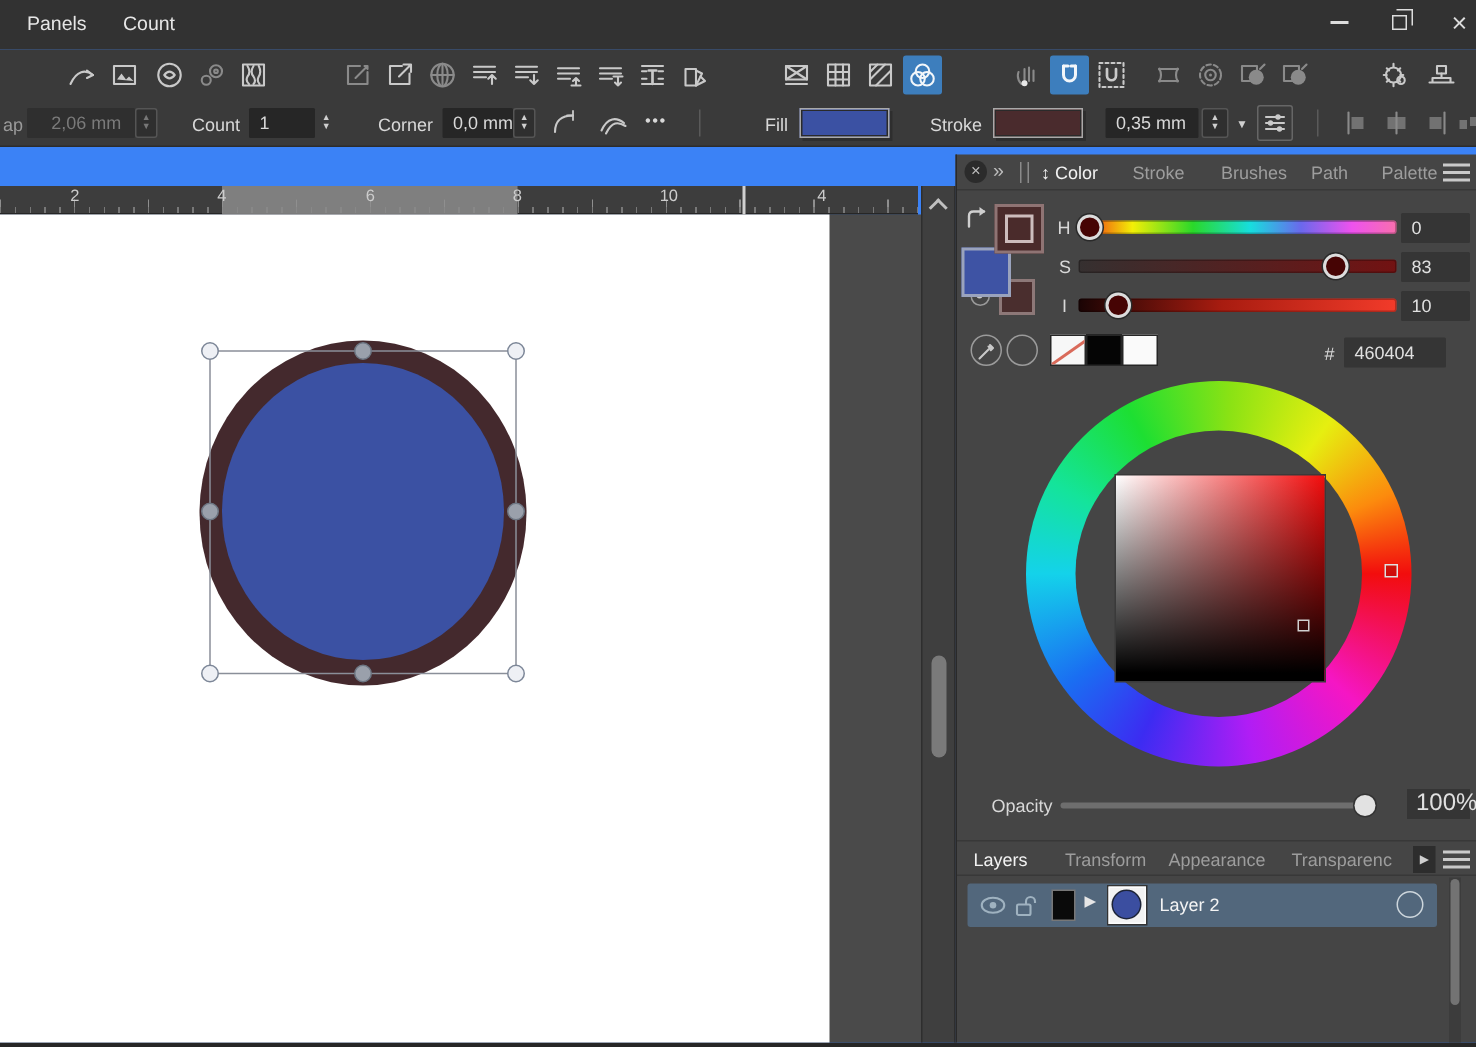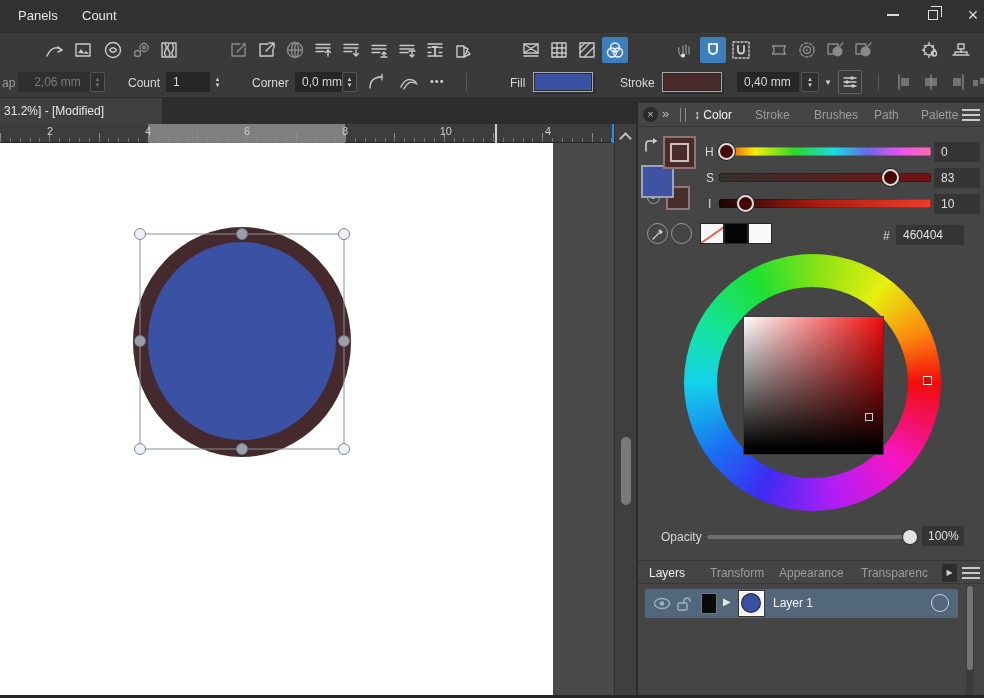--- a/index.html
+++ b/index.html
@@ -104,21 +104,21 @@
     background:conic-gradient(from 90deg,#f20d0d,#f516c4 12%,#b01df5 22%,#3c2cf2 32%,#1a6ef2 40%,#14d2ea 50%,#14e49a 58%,#1ddf32 67%,#8ae214 76%,#e6ef10 85%,#fc8b0d 93%,#f20d0d); }
   #wheel-hole { position:absolute; left:33px; top:33px; width:191px; height:191px; border-radius:50%; background:#454545; }
   #wheel-marker { position:absolute; left:239px; top:122px; width:9px; height:9px; border:1.5px solid #e0e0e0; background:rgba(0,0,0,.15); }
   #sb-square { position:absolute; left:106px; top:214px; width:139px; height:137px;
     background:linear-gradient(to bottom, rgba(0,0,0,0), #000 96%), linear-gradient(to right,#fff,#f20d0d);
     box-shadow:0 0 0 1px #3a3a3a; }
   #sb-marker { position:absolute; left:121px; top:96px; width:8px; height:8px; border:1.5px solid #cfcfcf; }
 
   #opacity-track { position:absolute; left:69px; top:432px; width:206px; height:4px; background:#6e6e6e; border-radius:2px; }
   #opacity-handle { position:absolute; left:196px; top:-5px; width:14px; height:14px; border-radius:50%; background:#e2e2e2; box-shadow:0 0 0 1px #333; }
-  #opacity-value { position:absolute; left:284px; top:423px; width:42px; height:20px; background:#353535; color:#e0e0e0; font-size:12px; line-height:20px; padding-left:6px; }
+  #opacity-value { position:absolute; left:300px; top:423px; width:42px; height:20px; background:#353535; color:#e0e0e0; font-size:16px; line-height:20px; padding-left:6px; }
   #opacity-label { position:absolute; left:23px; top:427px; font-size:12px; color:#d8d8d8; }
 
   
   #layers-header { position:absolute; left:0; top:457px; width:347px; height:24px; border-top:1px solid #383838; border-bottom:1px solid #383838; }
   .tab-scroll-btn { position:absolute; left:304px; top:3px; width:15px; height:18px; background:#2d2d2d; color:#cfcfcf; font-size:8px; line-height:18px; text-align:center; }
   #layer-row { position:absolute; left:7px; top:486px; width:313px; height:29px; background:#52677c; border-radius:2px; }
   #layer-row .eye { position:absolute; left:8px; top:8px; }
   .swatch-black { position:absolute; left:57px; top:5px; width:14px; height:19px; background:#0a0a0a; box-shadow:0 0 0 1px #777; }
   .expand-tri { position:absolute; left:78px; top:7px; color:#e6e6e6; font-size:10px; }
   .layer-thumb { position:absolute; left:94px; top:2px; width:25px; height:25px; background:#f2f2f2; border:1.5px solid #fcfcfc; box-shadow:0 0 0 1px #333; }
@@ -364,21 +364,21 @@
         </svg>
       </div>
     <span class="more-dots" style="left:430px">•••</span>
     <div class="vsep" style="left:466px"></div>
 
     <span class="ctl-label" style="left:510px">Fill</span>
     <div class="swatch" style="left:533px; background:#3b51a3"></div>
     <span class="ctl-label" style="left:620px">Stroke</span>
     <div class="swatch" style="left:662px; background:#4a2b2d"></div>
 
-    <div class="ctl-input" style="left:737px; width:62px">0,40 mm</div>
+    <div class="ctl-input" style="left:737px; width:62px">0,35 mm</div>
     <div class="stepper boxed" style="left:801px; width:18px">
         <span>▲</span>
         <span>▼</span>
       </div>
     <span class="dropdown-arrow" style="left:824px">▼</span>
     <div class="tbtn" style="left:838px; top:4px; border:1px solid #666; width:24px; height:24px">
         <svg class="ico" width="18" height="18">
           <path d="M3 5 h12 M3 9 h12 M3 13 h12"></path>
           <circle cx="11" cy="5" r="1.8" class="fillc"></circle>
           <circle cx="6" cy="9" r="1.8" class="fillc"></circle>
@@ -405,23 +405,20 @@
           <path d="M6 6 h8 v8 h-8 z" class="fillc" opacity=".7"></path>
         </svg>
       </div>
     <div class="tbtn" style="left:966px; top:3px">
         <svg class="ico dim" width="20" height="20">
           <path d="M10 3 v14 M4 8 h5 v6 h-5 z M11 6 h5 v6 h-5 z" class="fillc" opacity=".7"></path>
         </svg>
       </div>
   </div>
 
-  <div class="abs" id="tabstrip">
-    <div id="doc-tab">31.2%] - [Modified]</div>
-  </div>
   <div class="abs" id="ruler">
     <div id="ruler-highlight"></div>
     <span class="ruler-num" style="left:53px">2</span>
     <span class="ruler-num" style="left:151px">4</span>
     <span class="ruler-num" style="left:250px">6</span>
     <span class="ruler-num" style="left:348px">8</span>
     <span class="ruler-num" style="left:452px">10</span>
     <span class="ruler-num" style="left:551px">4</span>
     <div id="ruler-cursor"></div>
   </div>
@@ -536,21 +533,21 @@
         </svg>
       <svg class="abs" style="left:31px; top:7px" width="16" height="16">
           <rect x="2" y="7" width="9" height="7" rx="1" fill="none" stroke="#9fb2c0" stroke-width="1.4"></rect>
           <path d="M8 7 v-2 a3 3 0 0 1 6 0 v1" fill="none" stroke="#9fb2c0" stroke-width="1.4"></path>
         </svg>
       <span class="swatch-black"></span>
       <span class="expand-tri">▶</span>
       <span class="layer-thumb">
           <i></i>
         </span>
-      <span class="layer-name">Layer 1</span>
+      <span class="layer-name">Layer 2</span>
       <span class="layer-circle"></span>
     </div>
     <div id="layers-scroll">
         <i></i>
       </div>
   </div>
 
 </div>
 
 </body></html>

